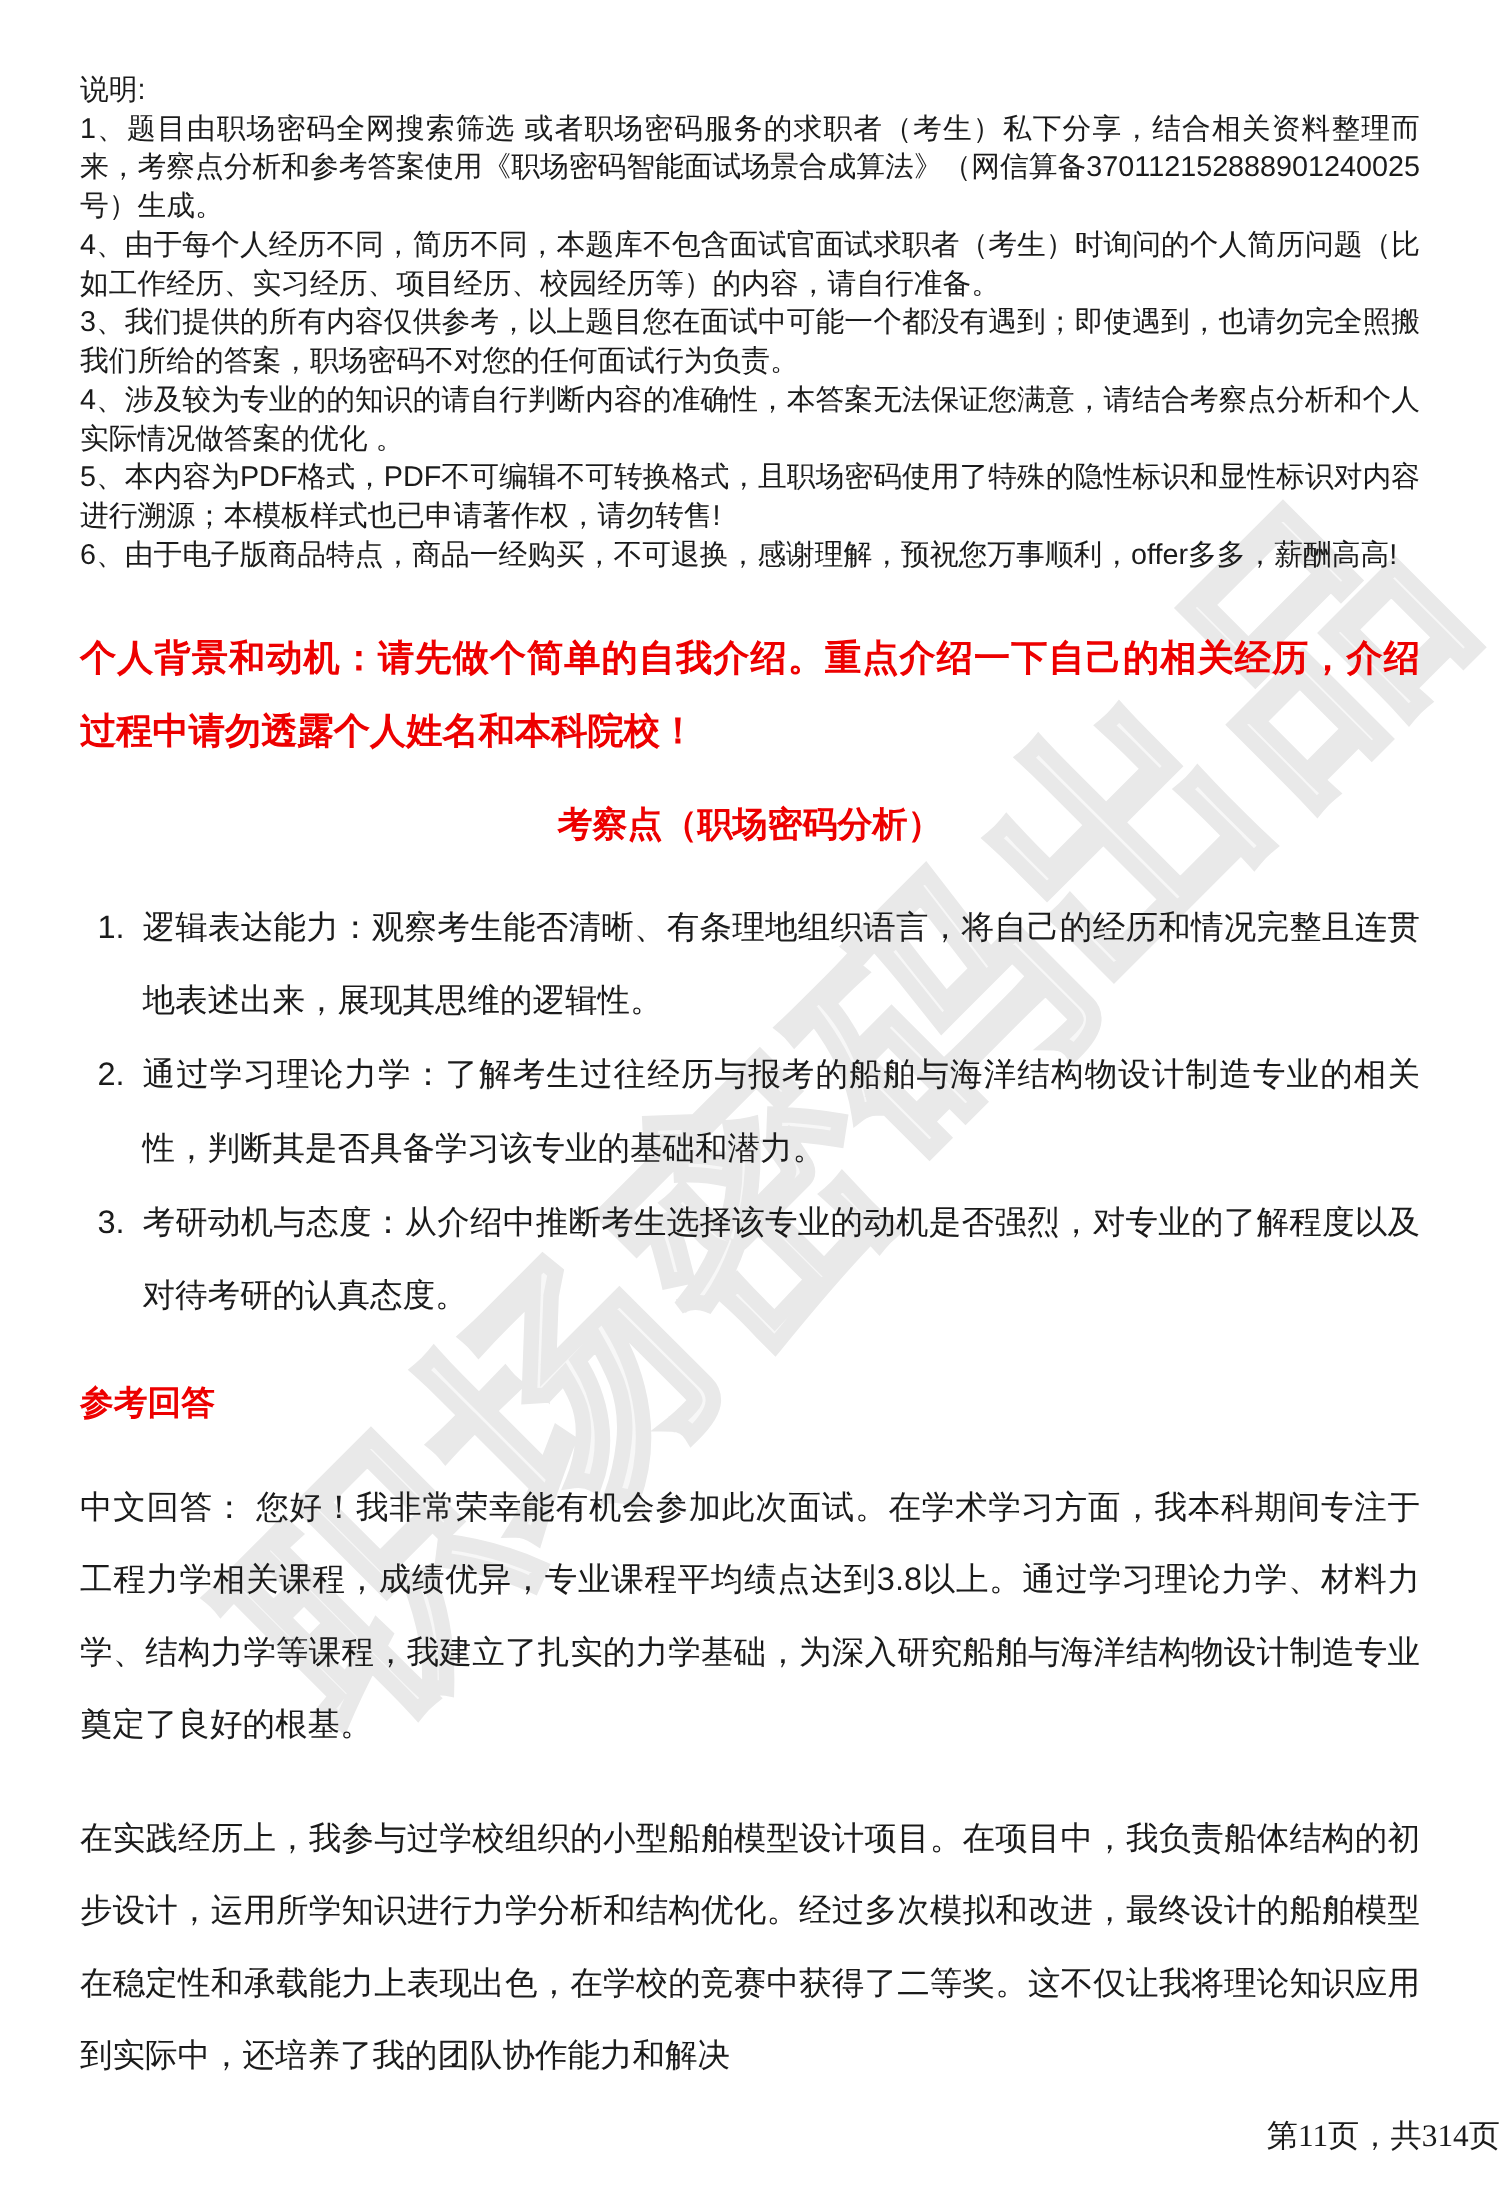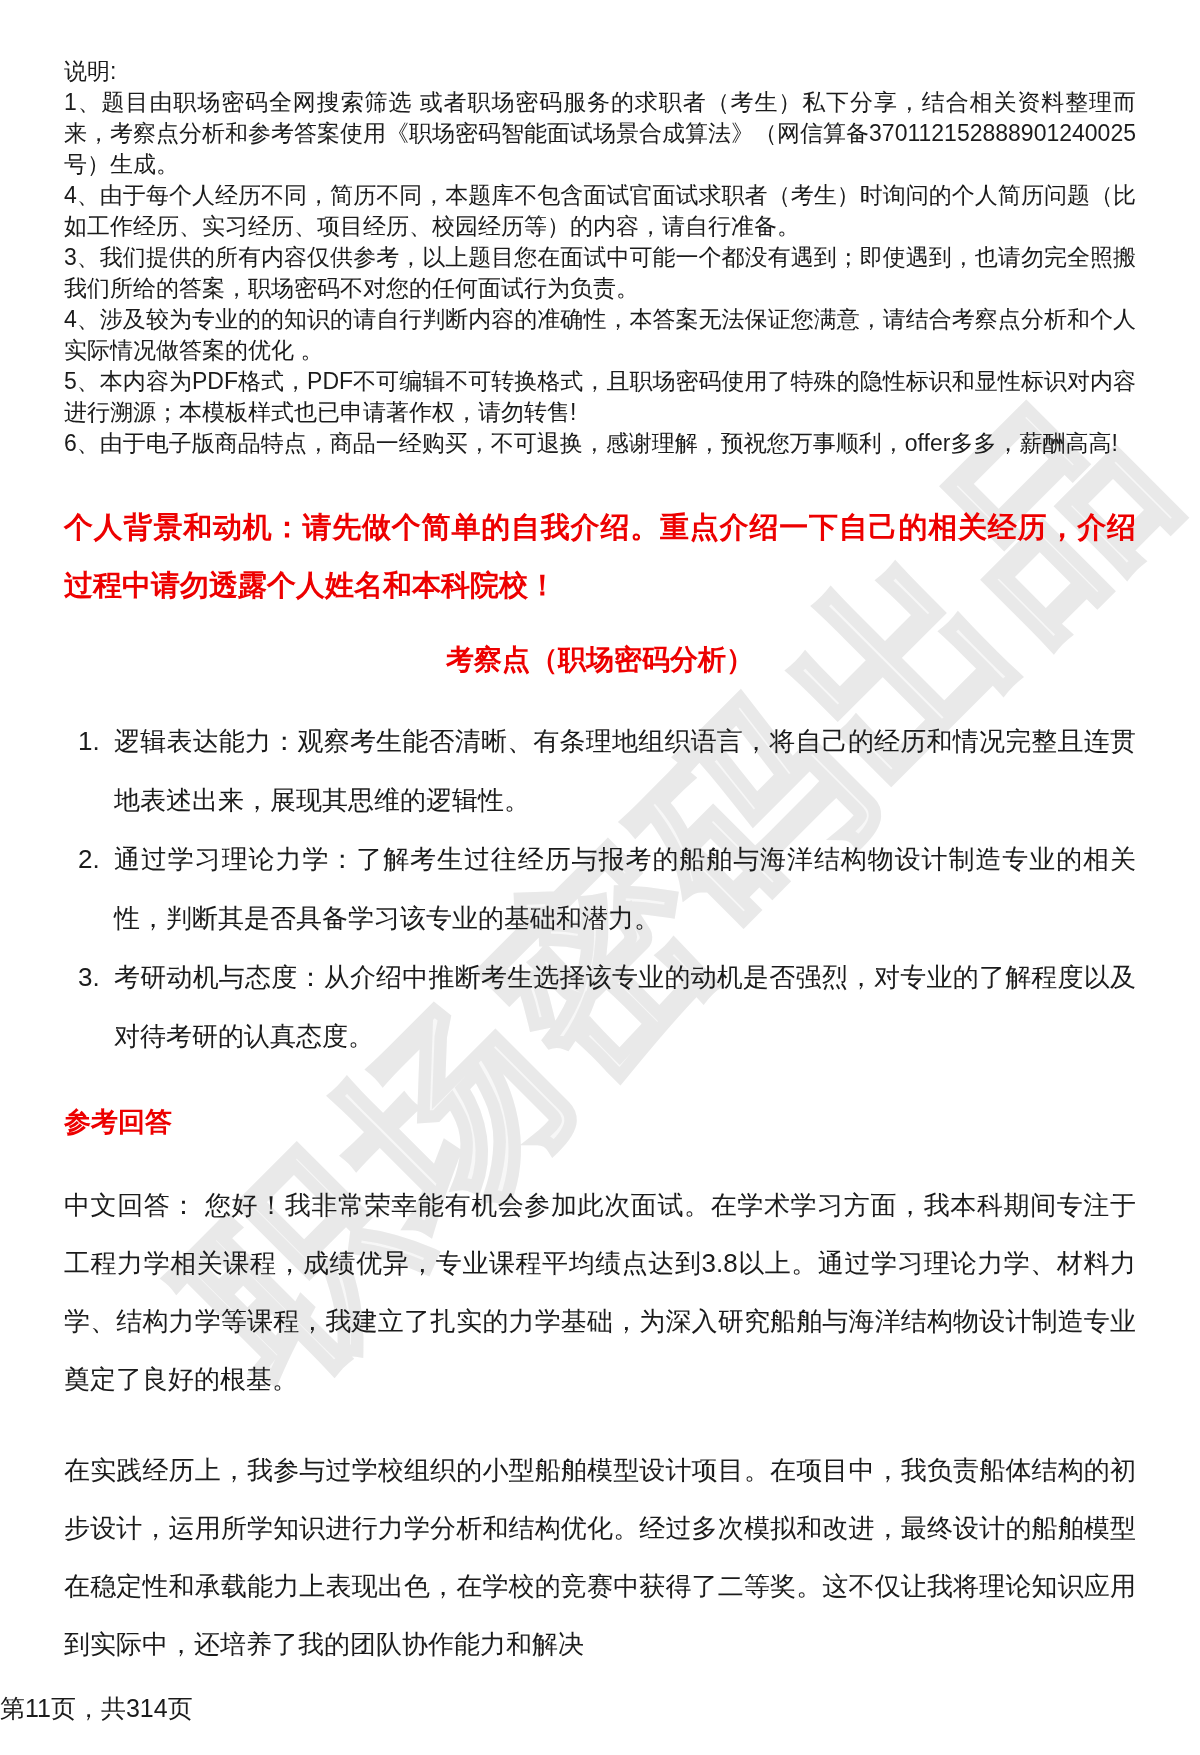--- a/index.html
+++ b/index.html
@@ -94,24 +94,25 @@
     color: #1b1b1b;
   }
   .answer p + p {
     margin-top: 33px;
   }
   .footer {
     position: absolute;
     left: 0;
     right: 0;
     bottom: 30px;
-    text-align: left;
+    text-align: right;
     font-size: 25px;
     color: #1b1b1b;
     z-index: 1;
+    font-family: Liberation Serif, serif;
   }
 </style>
 </head>
 <body>
 
 <div class="page">
 
   <div class="watermark">职场密码出品</div>
 
   <div class="content">

